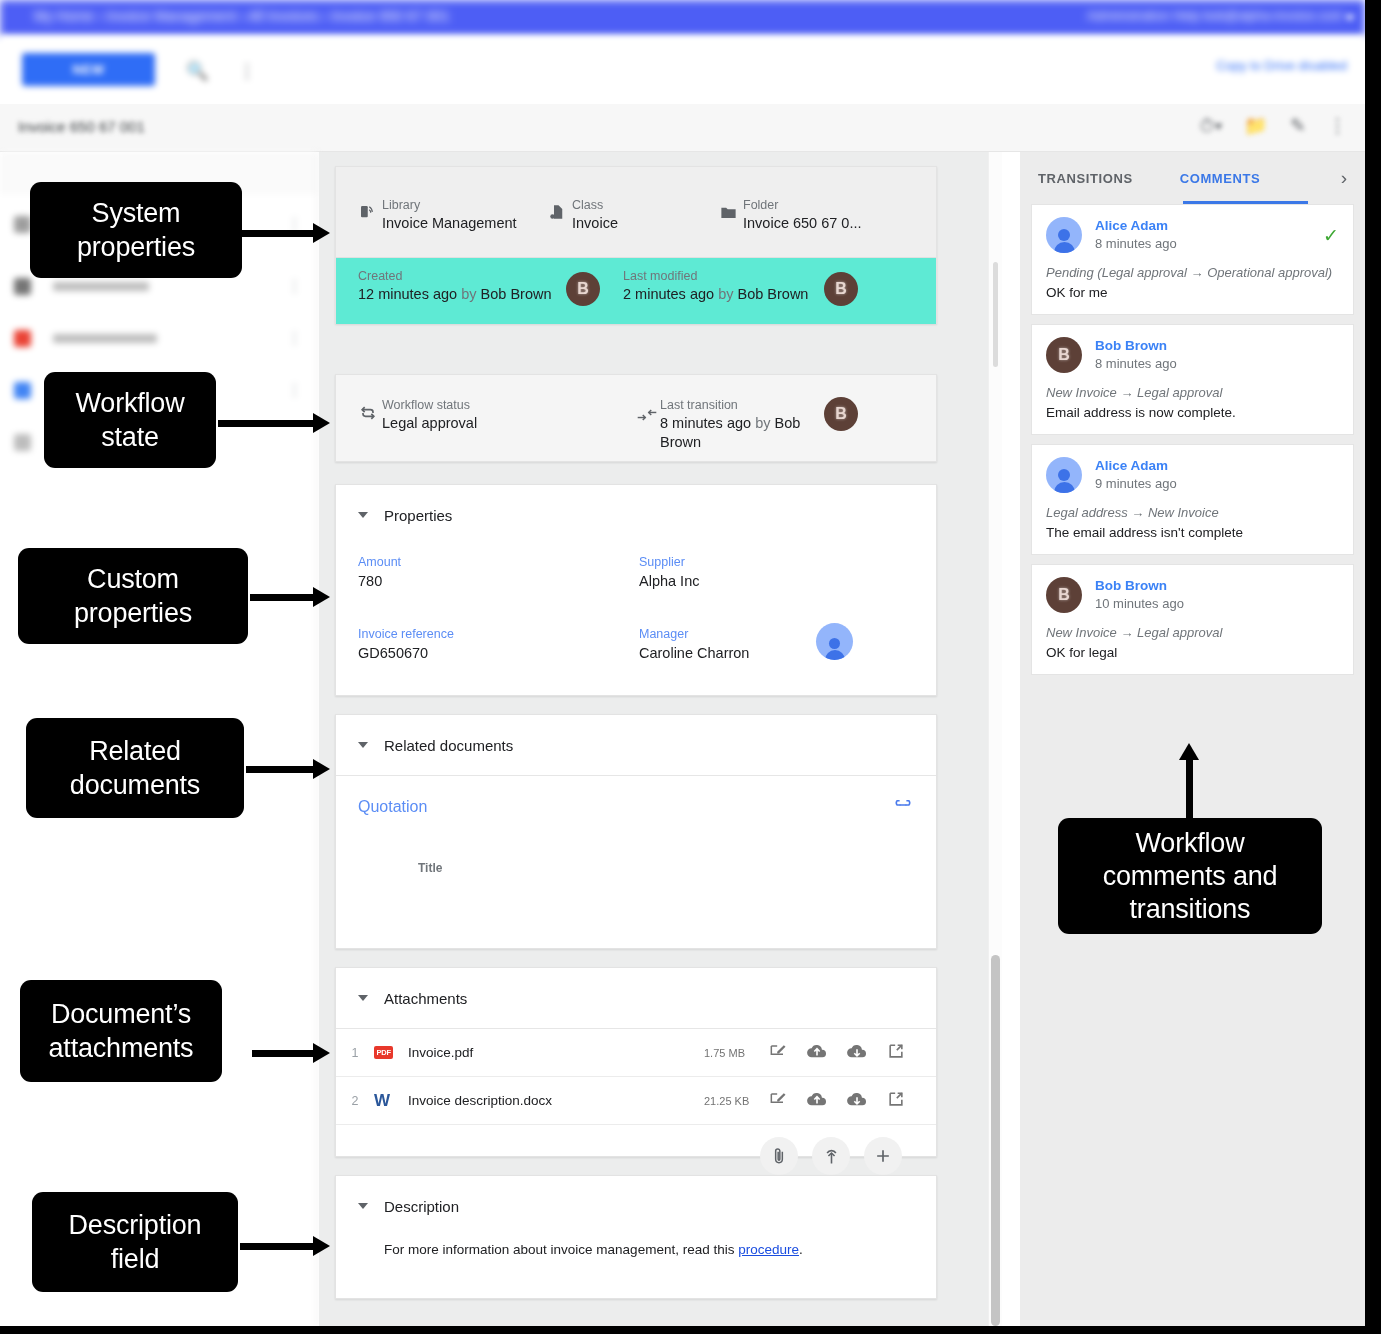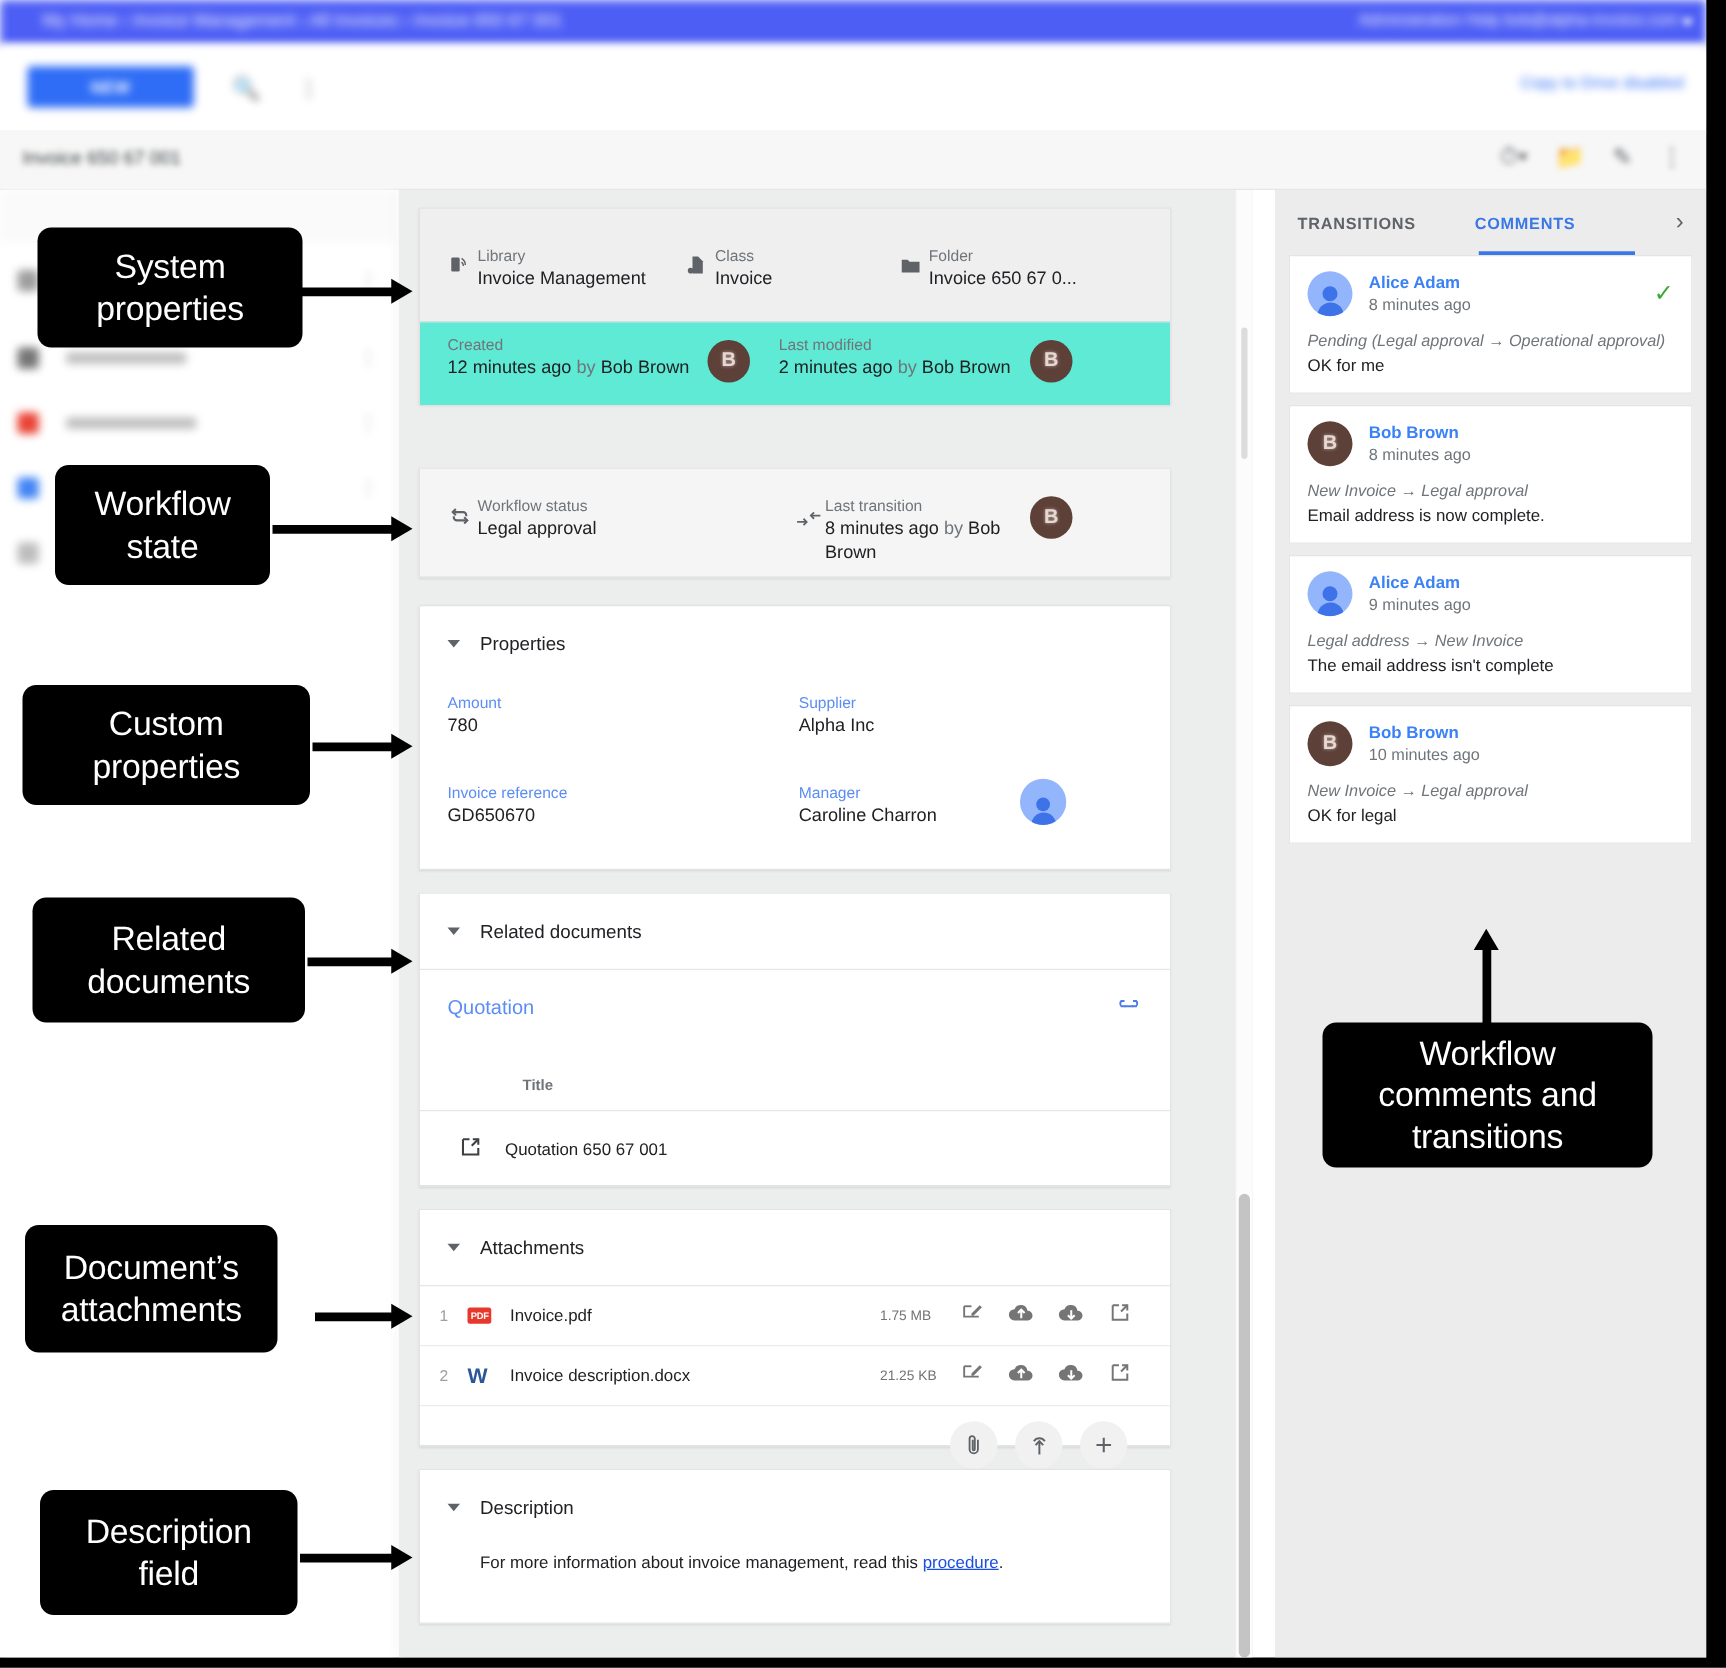--- a/index.html
+++ b/index.html
@@ -487,30 +487,20 @@
       <div class="rel-sub">
         <div class="rel-name">Quotation</div>
         <div class="link-icon">
           <svg width="22" height="14" viewBox="0 0 26 14" fill="none" stroke="#4b7bec" stroke-width="1.8">
             <path d="M10 7H6a4 4 0 010-5h3"></path>
               <path d="M16 7h4a4 4 0 000-5h-3"></path>
               <path d="M9 7h8"></path>
           </svg>
         </div>
         <div class="rel-colhead">Title</div>
-        <div class="rel-row">
-          <span class="ic">
-            <svg width="21" height="21" viewBox="0 0 24 24" fill="none" stroke="#3c4043" stroke-width="1.9">
-              <path d="M5 5h6M5 5v14h14v-6"></path>
-                <path d="M13 11l6-6"></path>
-                <path d="M14 5h5v5"></path>
-            </svg>
-          </span>
-          <span class="t">Quotation 650 67 001</span>
-        </div>
       </div>
     </div>
 
     <div class="card att-card">
       <div class="sec-head">
         <span class="caret"></span>
         <span class="sec-title">Attachments</span>
       </div>
       <div class="att-rows">
         <div class="att-row">

